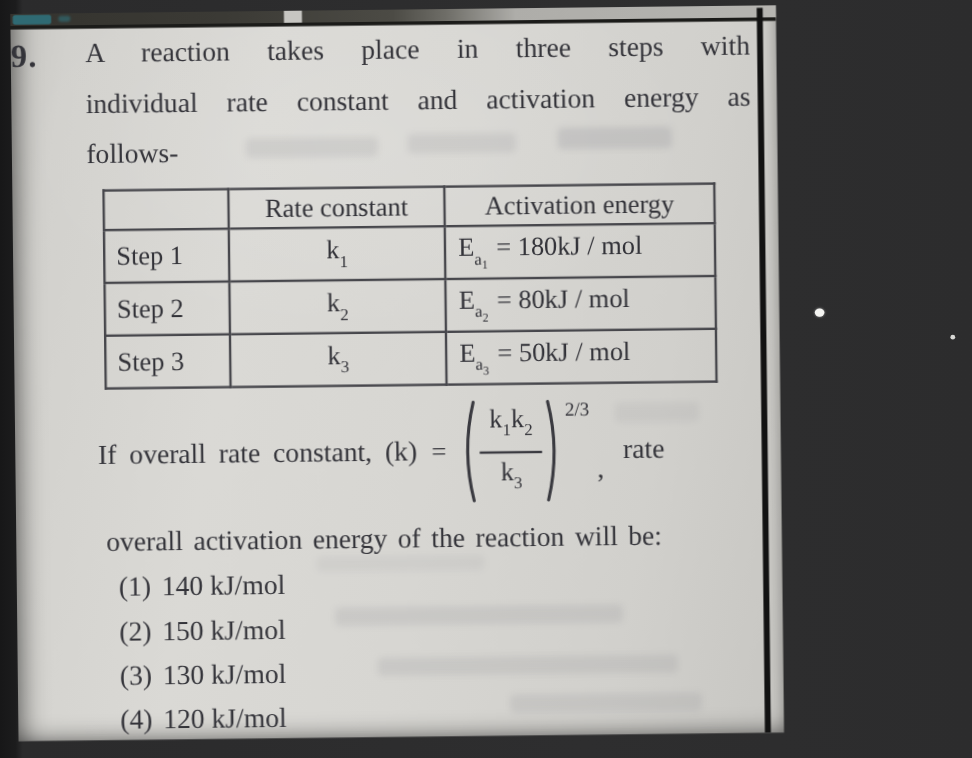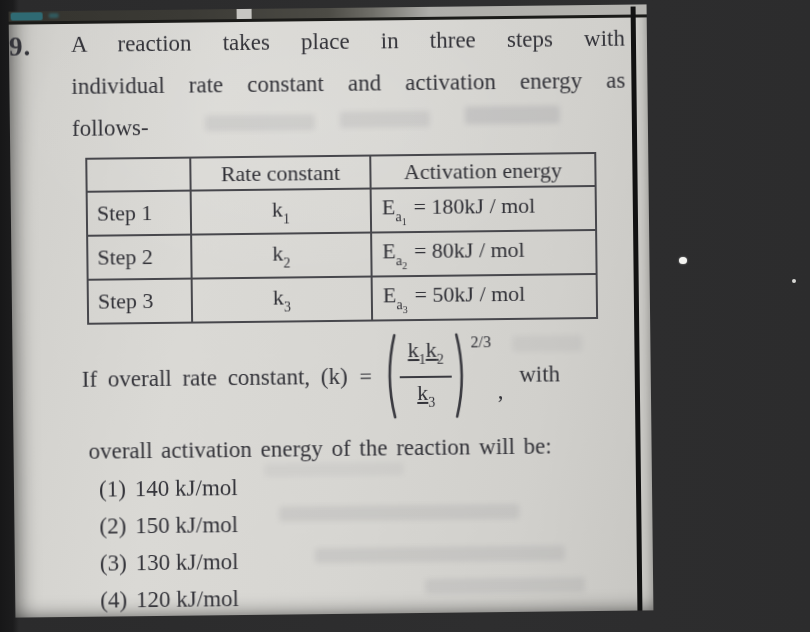--- a/index.html
+++ b/index.html
@@ -61,21 +61,21 @@
 
   
   .formula-line{
     position:absolute;left:69px;top:322px;height:94px;width:560px;
     display:flex;align-items:center;font-size:23px;
   }
   .f-prefix{word-spacing:5px;}
   .f-eq{margin:0 10px 0 12px;font-size:22px;}
   .paren-group{display:flex;align-items:center;}
   .paren-svg{display:block;}
-  .fraction{display:inline-flex;flex-direction:column;align-items:center;margin:0 3px;text-decoration:underline;}
+  .fraction{display:inline-flex;flex-direction:column;align-items:center;margin:0 3px;}
   .fr-num,.fr-den{font-size:22px;line-height:26px;}
   .fr-bar{width:52px;height:2px;background:#3a3a40;margin:3px 0 2px 0;}
   .f-exp{font-size:16px;align-self:flex-start;margin:2px 0 0 1px;text-align:center;}
   .f-comma{align-self:flex-end;margin:0 0 18px 6px;}
   .f-suffix{margin-left:16px;}
 
   .followup{position:absolute;left:75px;top:428px;font-size:23px;word-spacing:3px;white-space:nowrap;}
 
   
   .option{position:absolute;left:85px;font-size:23px;white-space:nowrap;display:flex;gap:9px;}
@@ -164,21 +164,21 @@
           <span class="fr-num"><span>k</span><span class="sub1">1</span><span>k</span><span class="sub1">2</span></span>
           <span class="fr-bar"></span>
           <span class="fr-den"><span>k</span><span class="sub1">3</span></span>
         </span>
         <svg class="paren-svg" width="15" height="88" viewBox="0 0 15 88">
             <path d="M2 3 Q12 44 2 85" stroke="#3a3a40" stroke-width="2.6" fill="none" stroke-linecap="round"></path>
           </svg>
         <span class="f-exp">2/3</span>
       </span>
       <span class="f-comma">,</span>
-      <span class="f-suffix">with</span>
+      <span class="f-suffix">rate</span>
     </div>
 
     <div class="followup">overall activation energy of the reaction will be:</div>
 
     <div class="option opt1">
         <span>(1)</span>
         <span>140 kJ/mol</span>
       </div>
     <div class="option opt2">
         <span>(2)</span>

